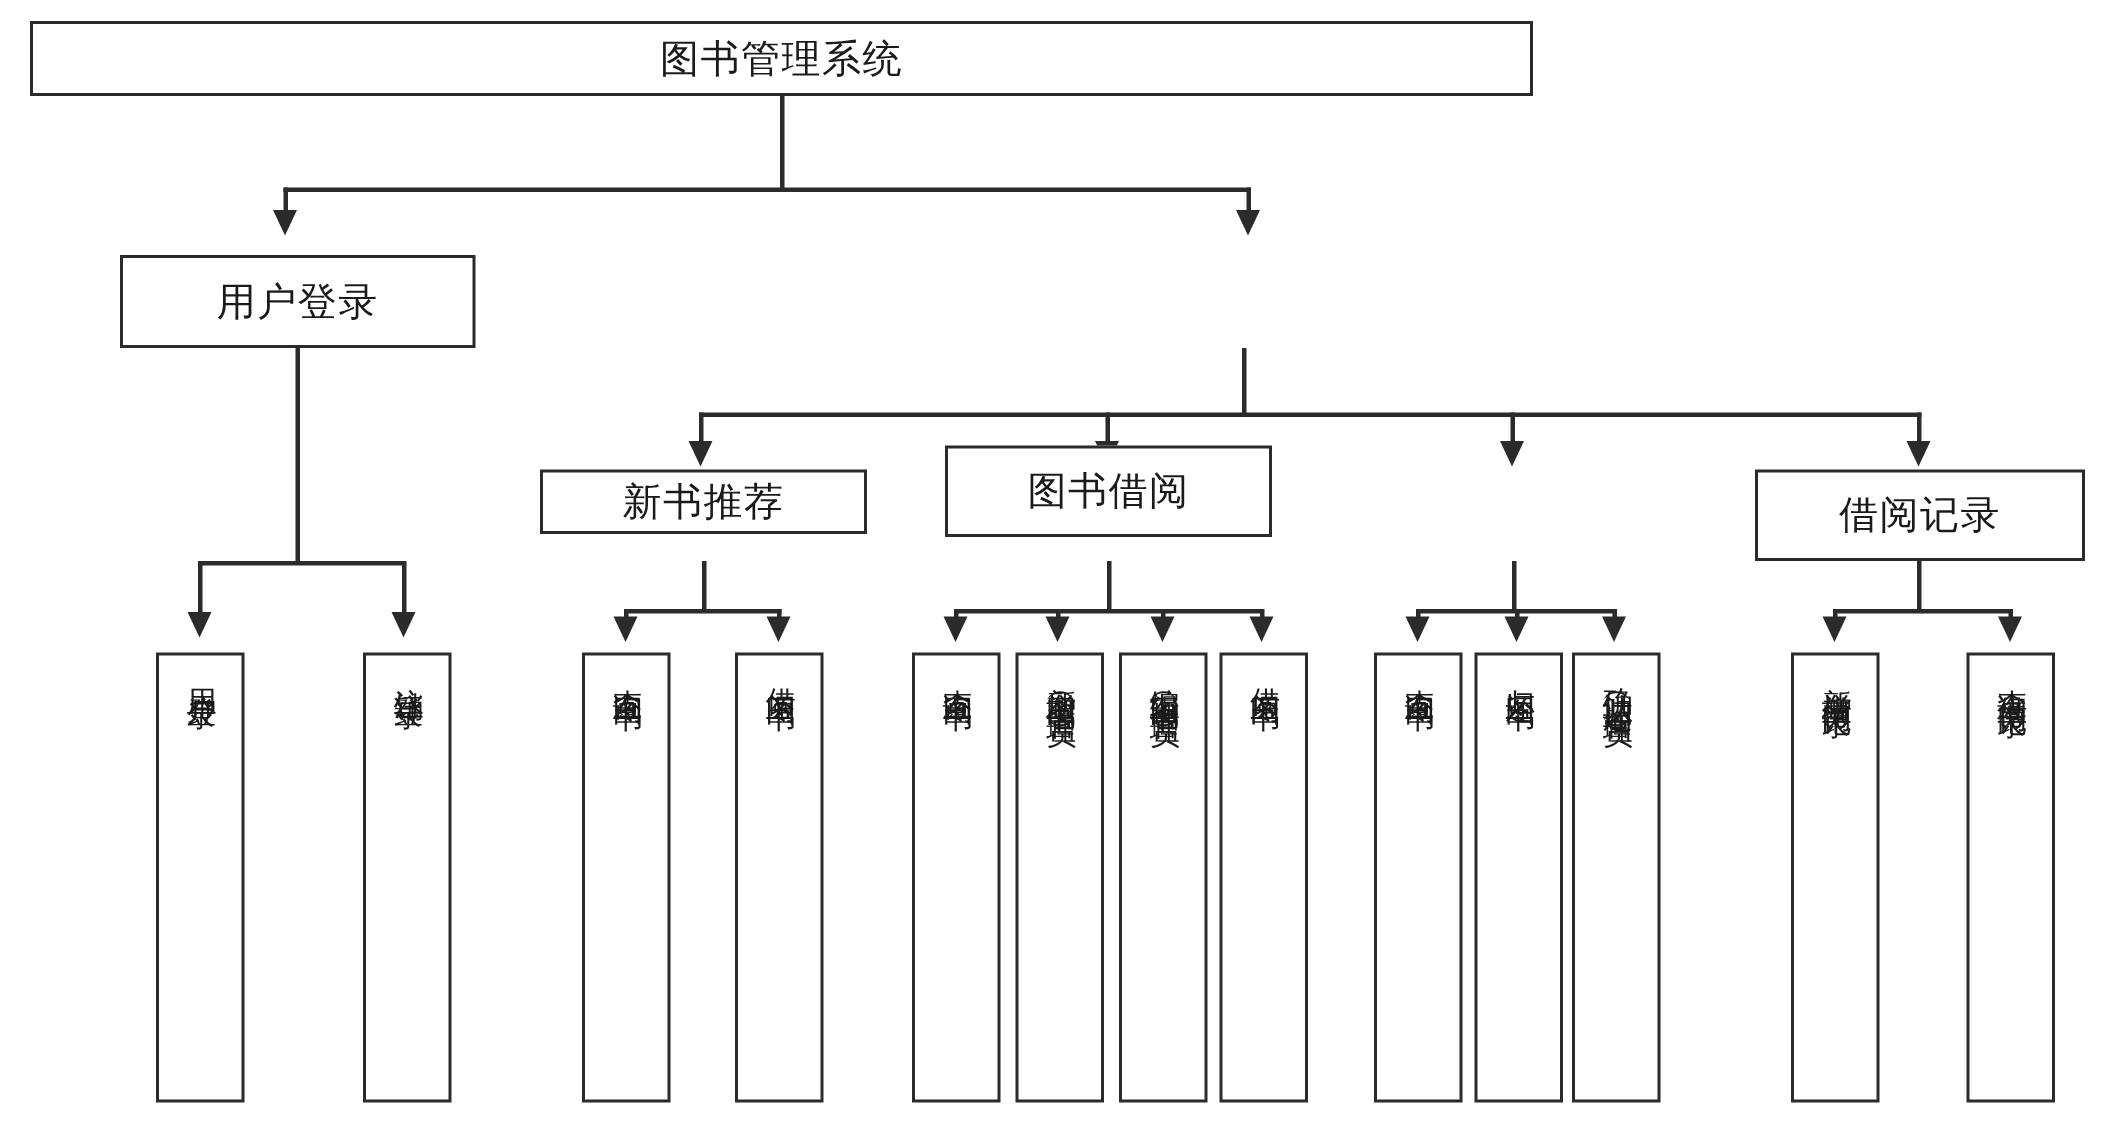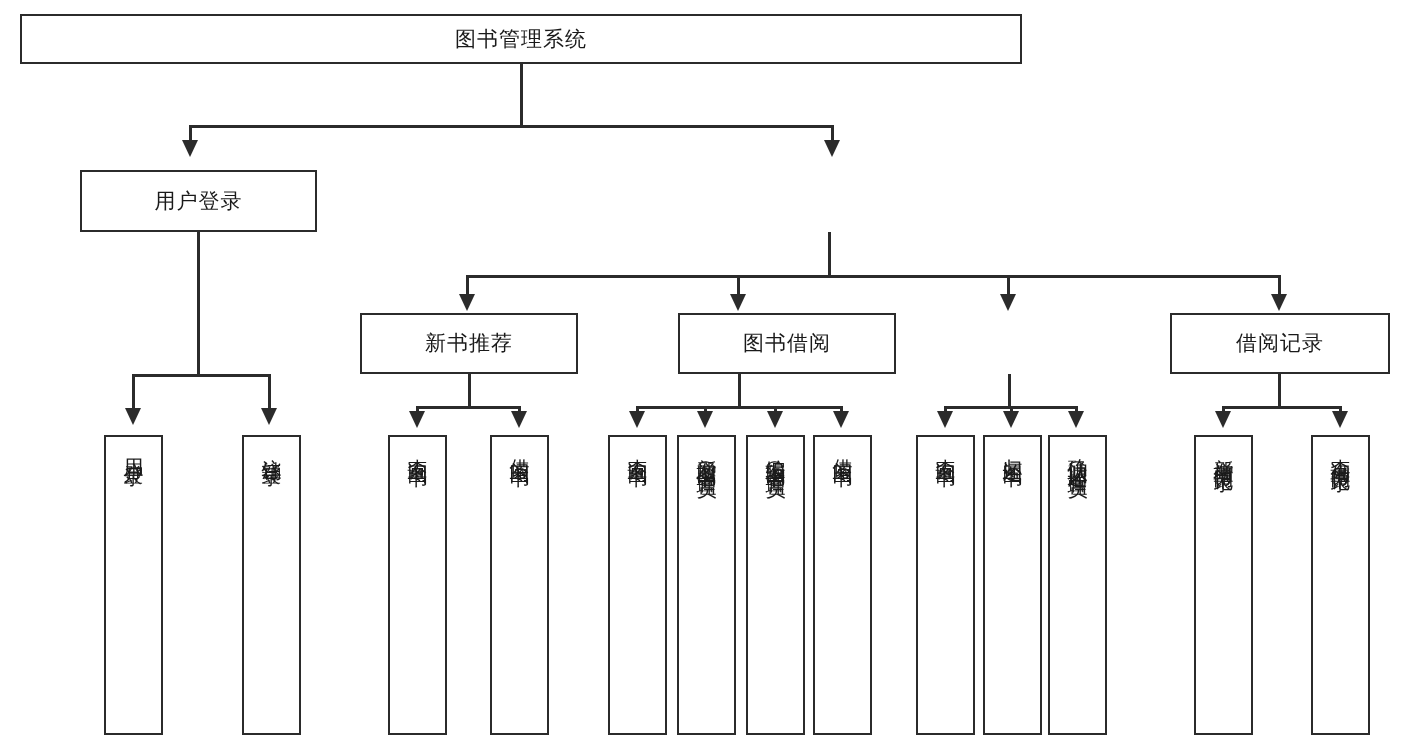--- a/index.html
+++ b/index.html
@@ -25,21 +25,21 @@
     background: #ffffff;
     border: 2.5px solid #2b2b2b;
     display: flex;
     align-items: center;
     justify-content: center;
     color: #1a1a1a;
     line-height: 1.25;
     text-align: center;
   }
   .node.horiz {
-    font-size: 21px;
+    font-size: 26px;
     letter-spacing: 1px;
     white-space: nowrap;
   }
   
   .node.vert {
     font-size: 20px;
     align-items: flex-start;
     justify-content: center;
     padding-top: 6px;
   }
@@ -111,24 +111,24 @@
   <div class="hline" style="left:466px; top:275px; width:815px;"></div>
   <div class="vline" style="left:466px; top:275px; height:21px;"></div>
   <div class="vline" style="left:737px; top:275px; height:21px;"></div>
   <div class="vline" style="left:1007px; top:275px; height:21px;"></div>
   <div class="vline" style="left:1278px; top:275px; height:21px;"></div>
   <div class="arrow" style="left:459px; top:294px;"></div>
   <div class="arrow" style="left:730px; top:294px;"></div>
   <div class="arrow" style="left:1000px; top:294px;"></div>
   <div class="arrow" style="left:1271px; top:294px;"></div>
 
-  <div class="node horiz" style="left:360px; top:313px; width:218px; height:61px;">
+  <div class="node horiz" style="left:360px; top:313px; width:218px; height:43px;">
     <span>新书推荐</span>
   </div>
-  <div class="node horiz" style="left:630px; top:313px; width:218px; height:61px;margin-left:48px;">
+  <div class="node horiz" style="left:630px; top:297px; width:218px; height:61px;">
     <span>图书借阅</span>
   </div>
   <div class="node horiz" style="left:1170px; top:313px; width:220px; height:61px;">
     <span>借阅记录</span>
   </div>
 
   <div class="vline" style="left:468px; top:374px; height:34px;"></div>
   <div class="hline" style="left:416px; top:406px; width:105px;"></div>
   <div class="vline" style="left:416px; top:406px; height:7px;"></div>
   <div class="vline" style="left:518px; top:406px; height:7px;"></div>

